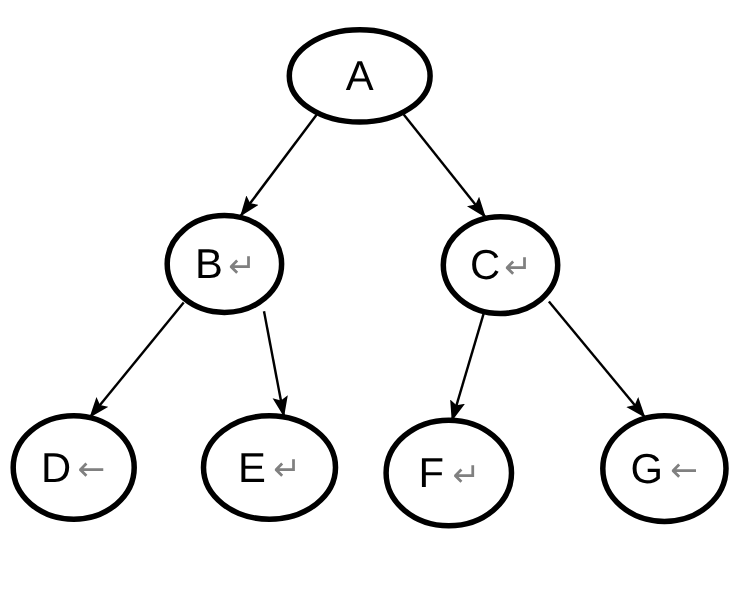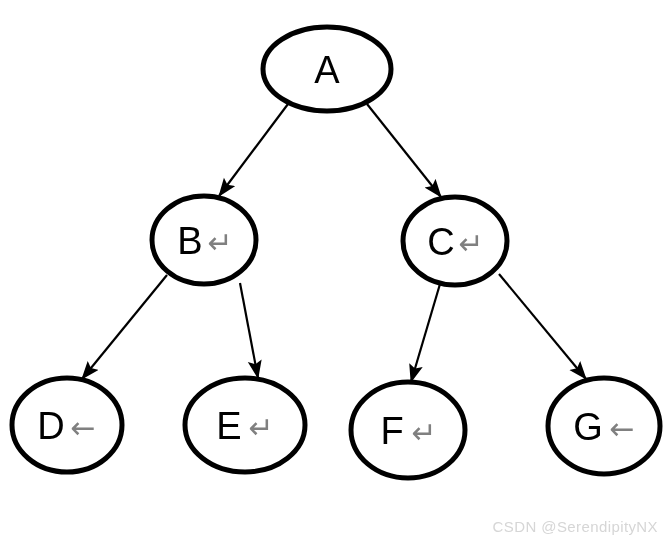--- a/index.html
+++ b/index.html
@@ -116,15 +116,14 @@
           <text x="424" y="432" class="node-suffix" fill="#808080">↵</text>
         </g>
         <g>
           <ellipse cx="604" cy="426" rx="56" ry="48" class="node-shape" fill="#ffffff" stroke="#000000"></ellipse>
           <text x="588" y="427" class="node-label" fill="#000000">G</text>
           <text x="622" y="428" class="node-suffix" fill="#808080">←</text>
         </g>
       </g>
   </svg>
 
-  <div id="watermark">CSDN @SerendipityNX</div>
 
 </div>
 
 </body></html>

